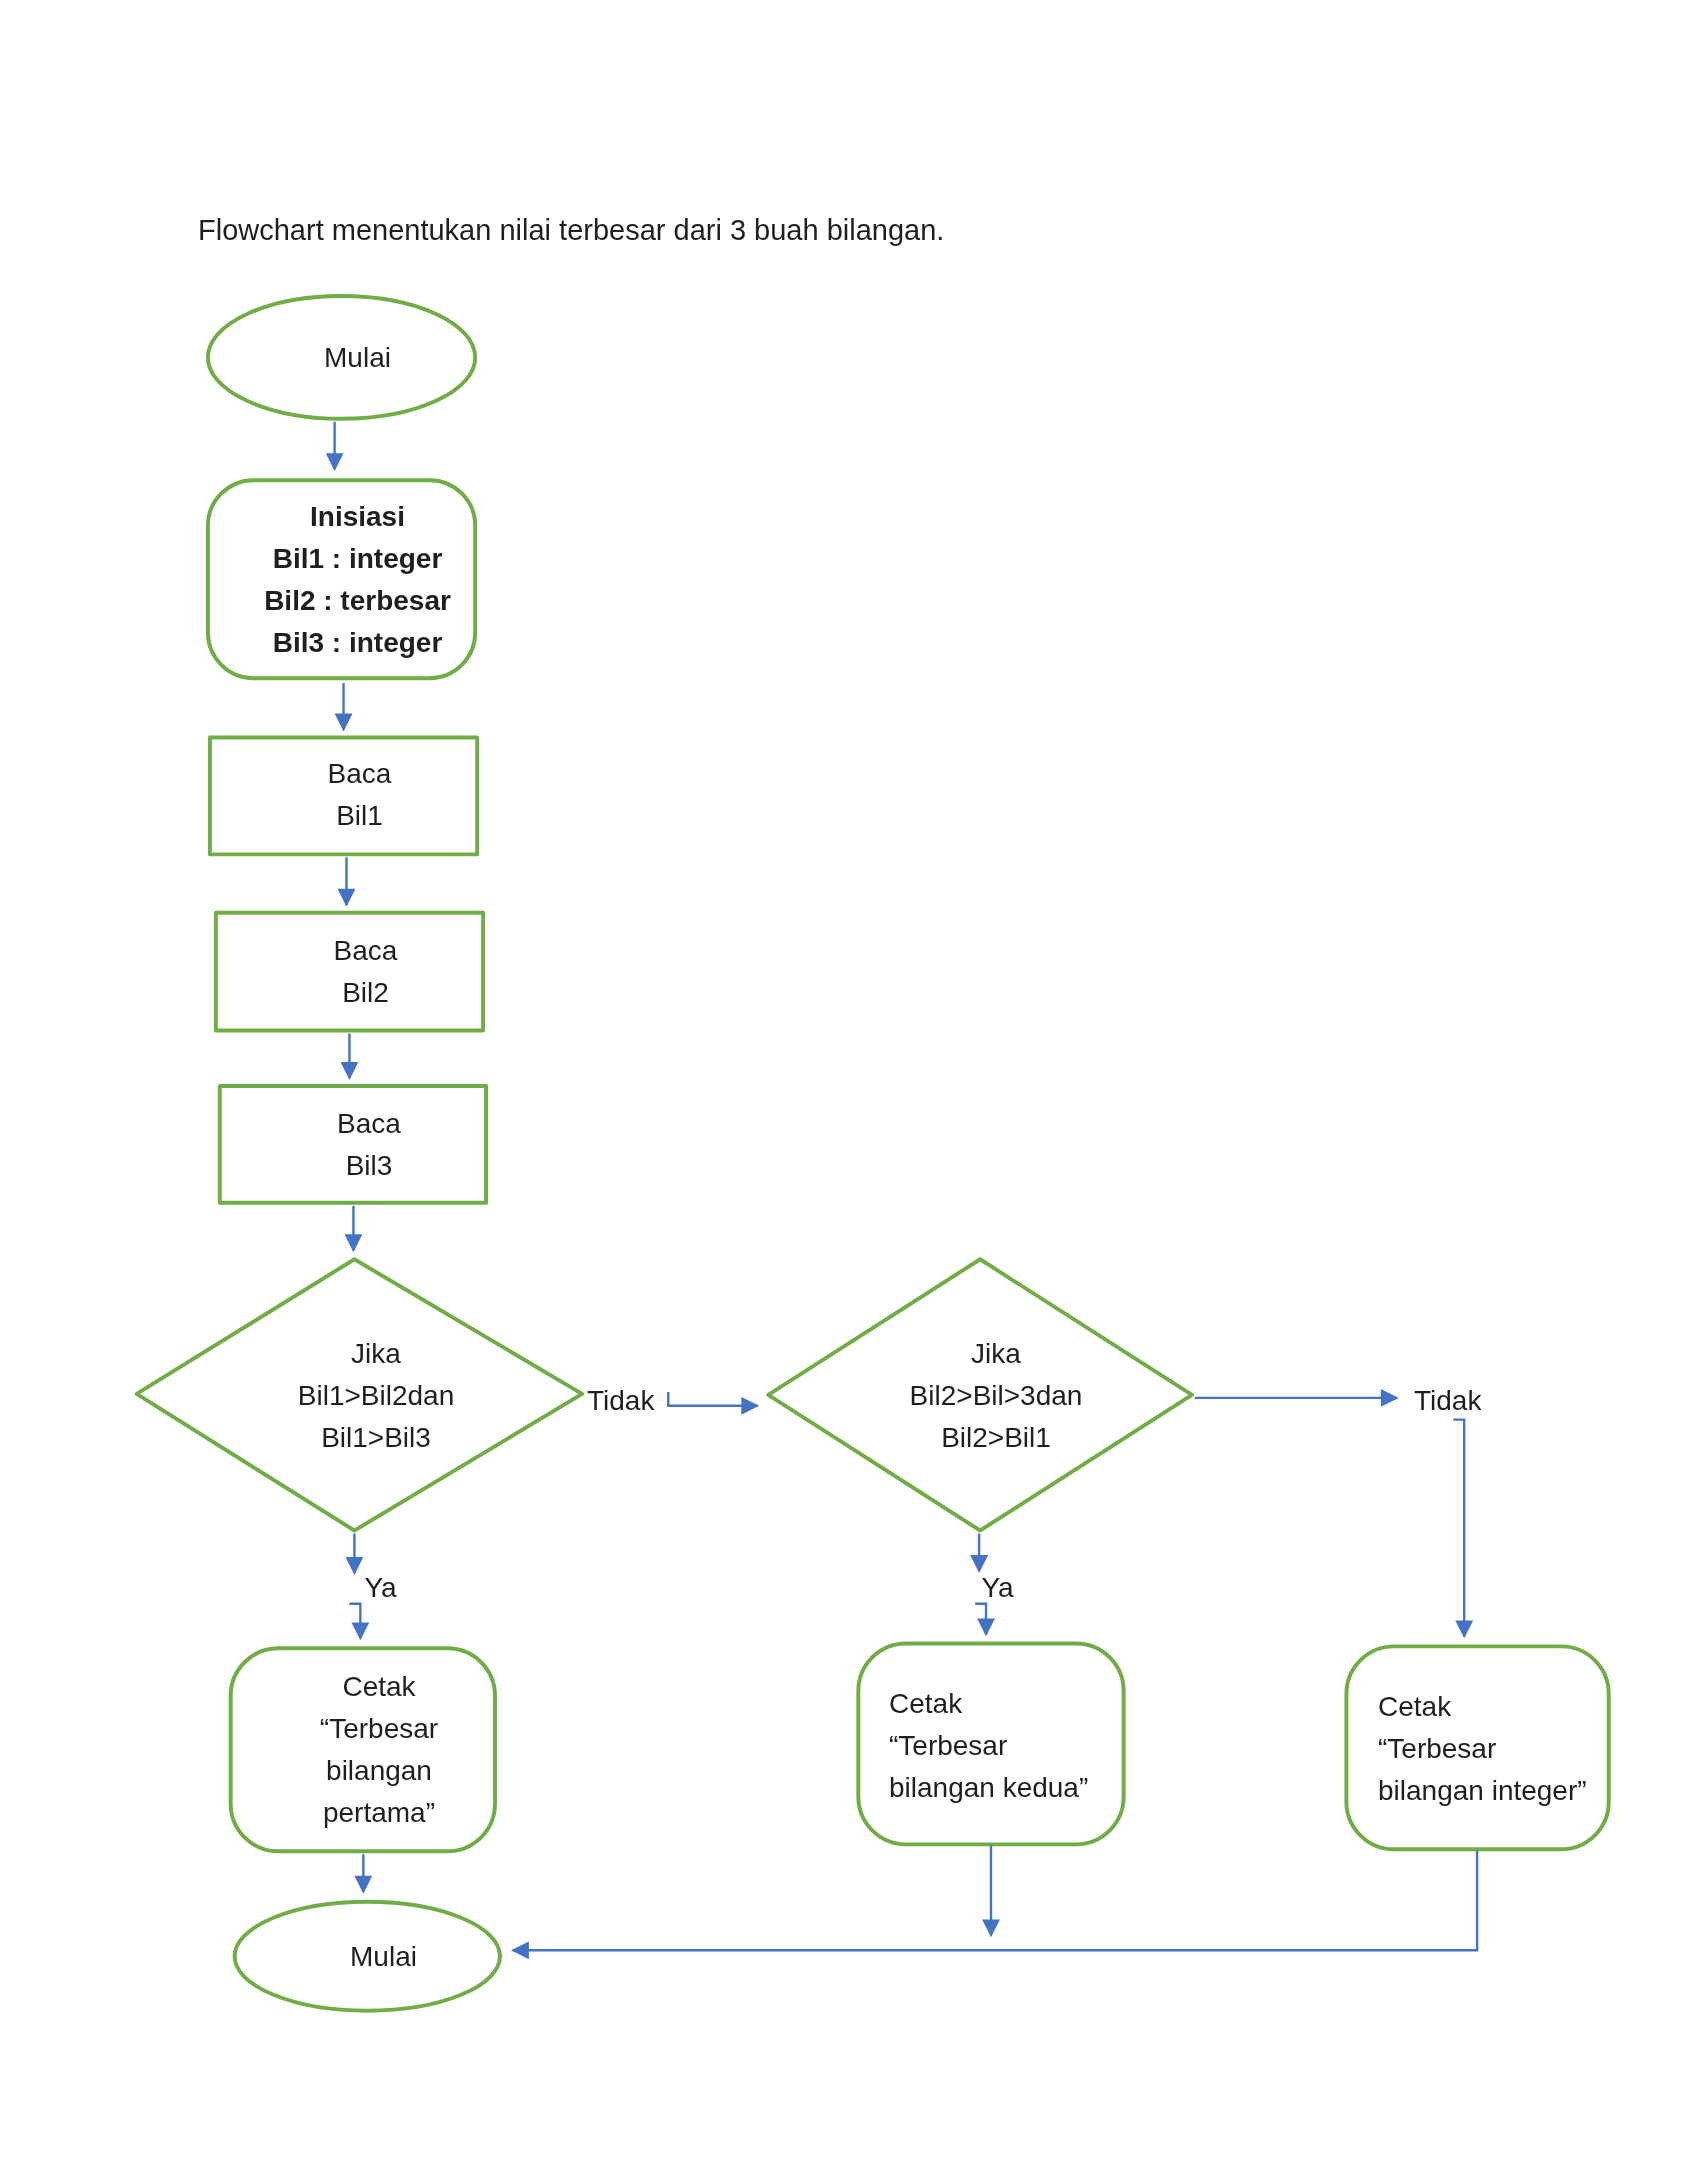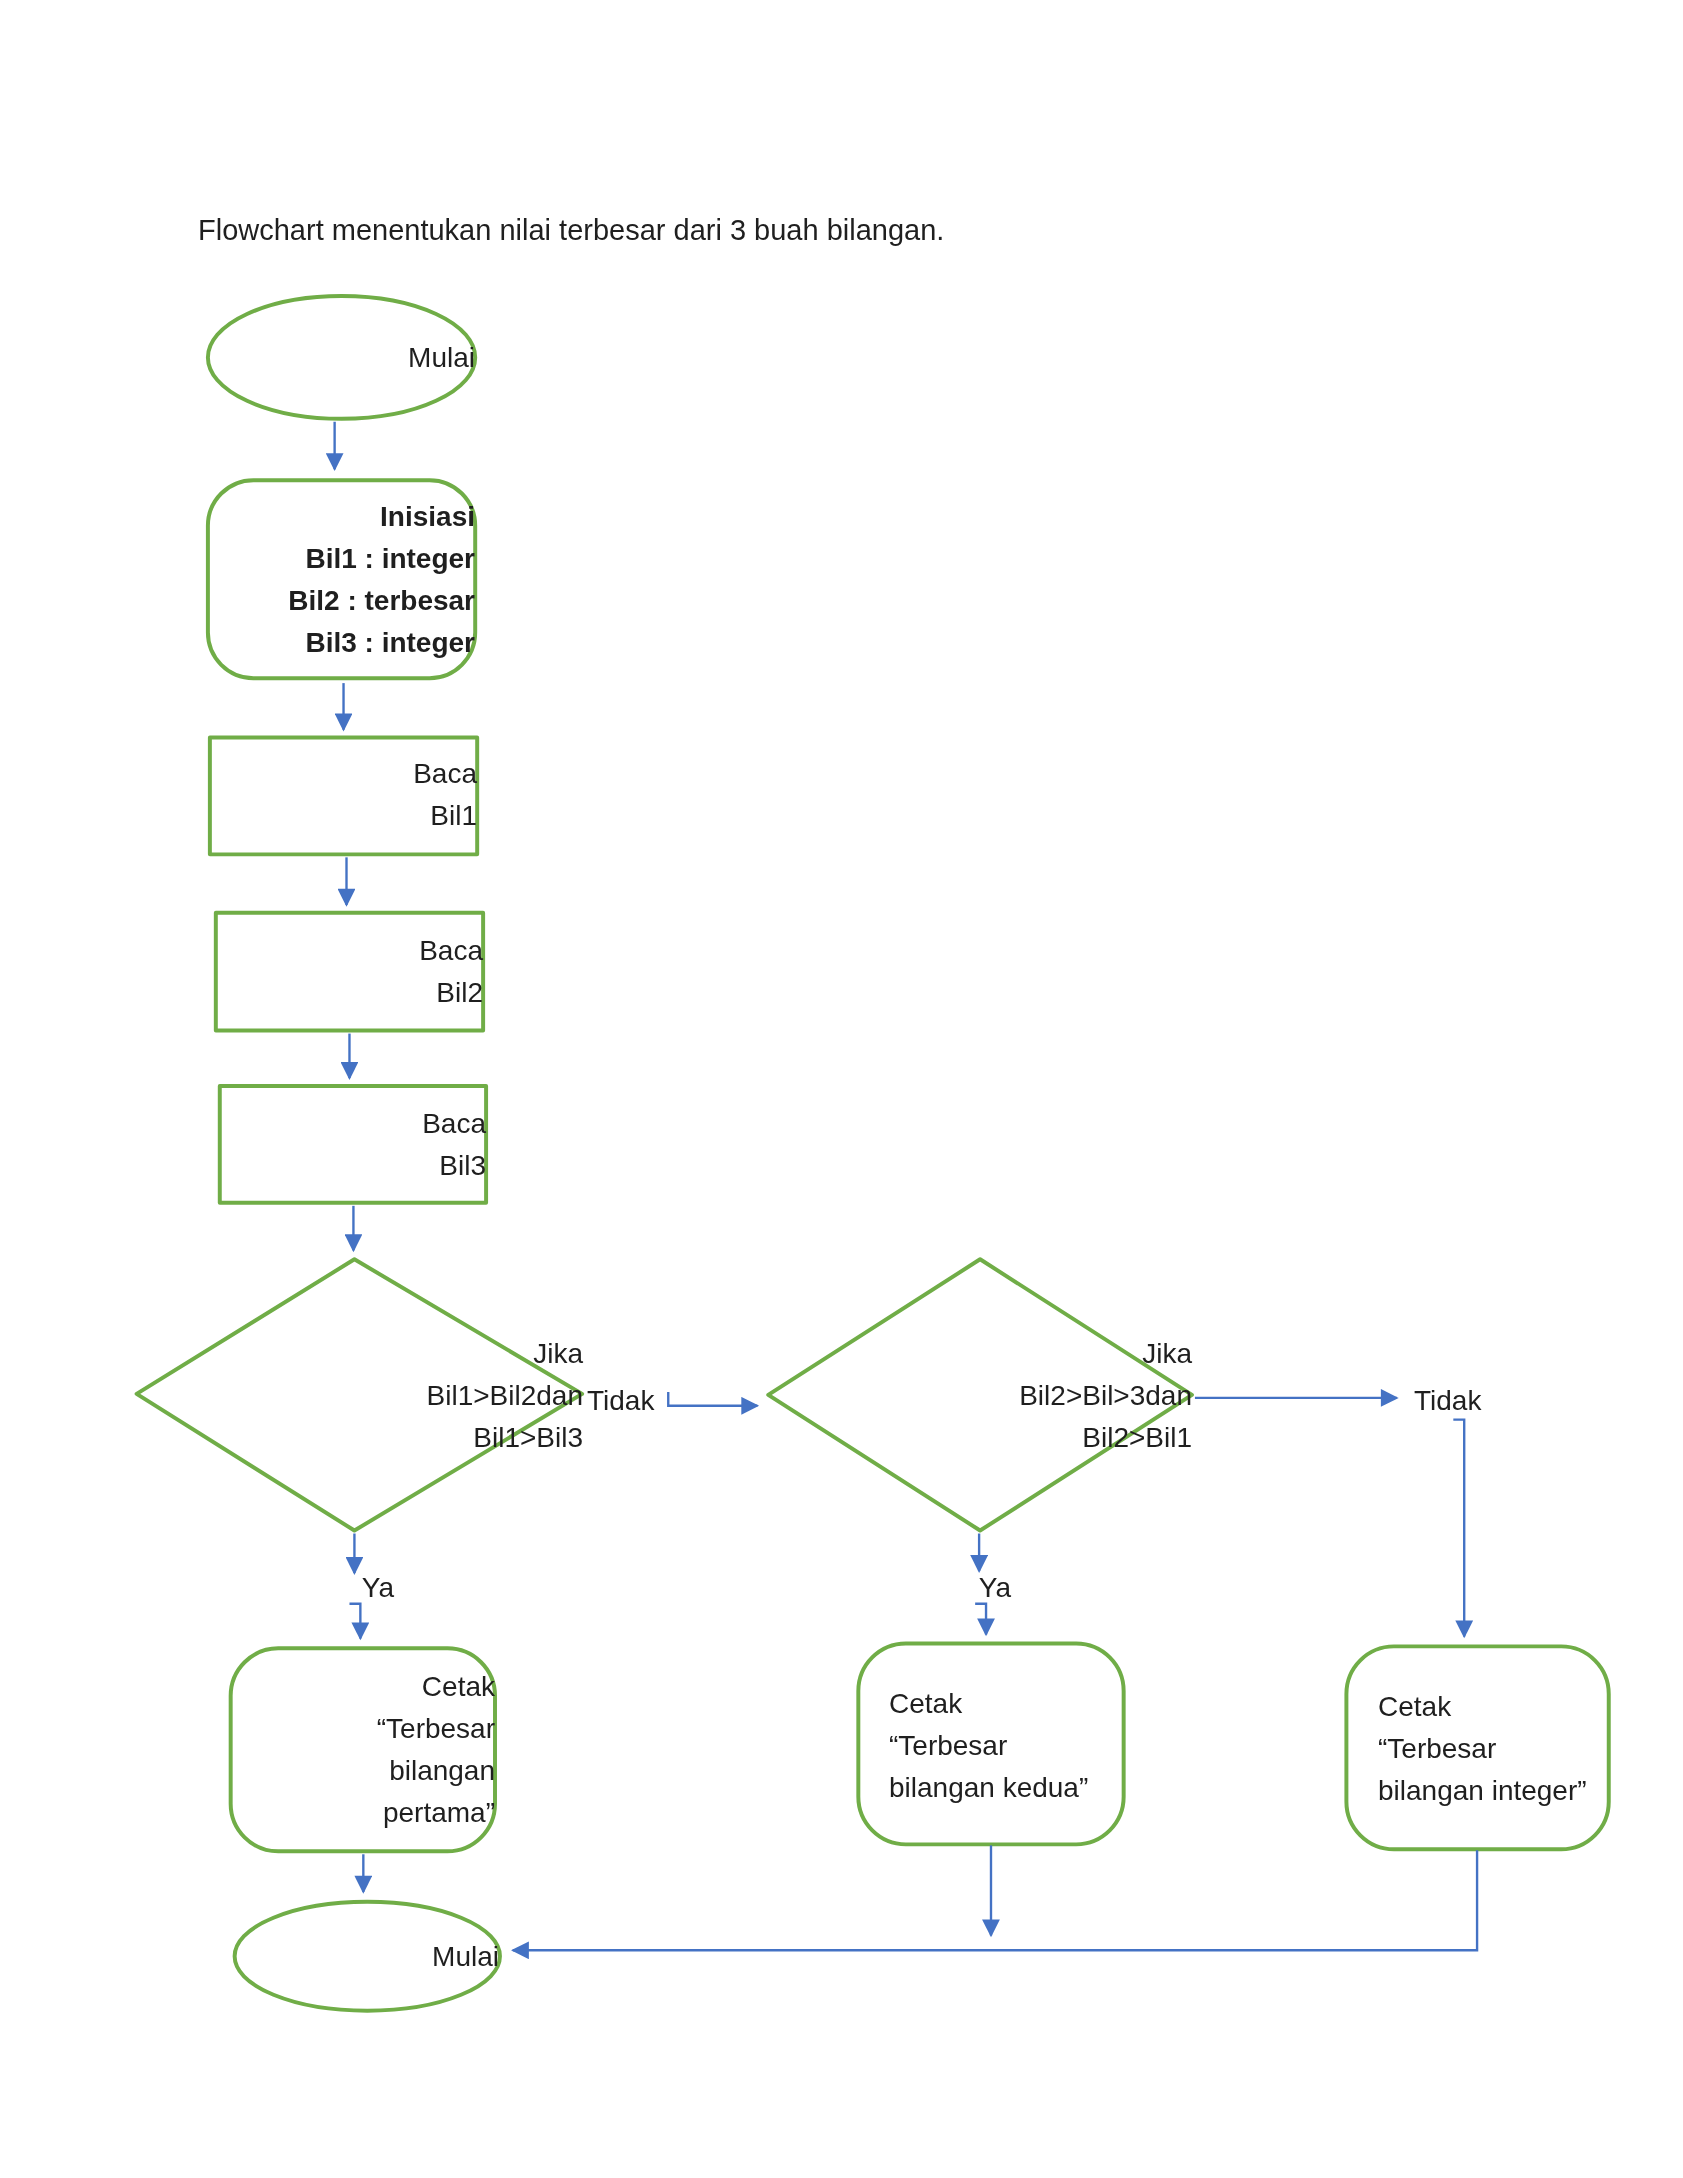--- a/index.html
+++ b/index.html
@@ -4,21 +4,21 @@
 <style>
   :root{ --green:#70AD47; --blue:#4472C4; --ink:#1f1f1f; --bg:#ffffff; }
   html,body{margin:0;padding:0;background:#fff;}
   .page{position:relative;width:1683px;height:2178px;background:var(--bg);
         font-family:"Liberation Sans",sans-serif;color:var(--ink);overflow:hidden;}
   .layer{position:absolute;left:0;top:0;width:1683px;height:2178px;}
   .shape{stroke:var(--green);fill:none;stroke-width:4;stroke-linejoin:round;}
   .arrow{stroke:var(--blue);fill:none;stroke-width:2.4;marker-end:url(#ah);}
   #ah path{fill:var(--blue);}
   .label{position:absolute;font-size:28px;line-height:42px;white-space:nowrap;}
-  .center{text-align:right;}
+  .center{text-align:center;padding-left:16px;}
   .title{font-size:29px;}
 </style>
 </head>
 <body>
 
 <div class="page">
 
   <svg class="layer" viewBox="0 0 1700 2200">
     <defs>
       <marker id="ah" viewBox="0 0 10 10" refX="9" refY="5" markerWidth="8.5" markerHeight="7.5" orient="auto-start-reverse">

